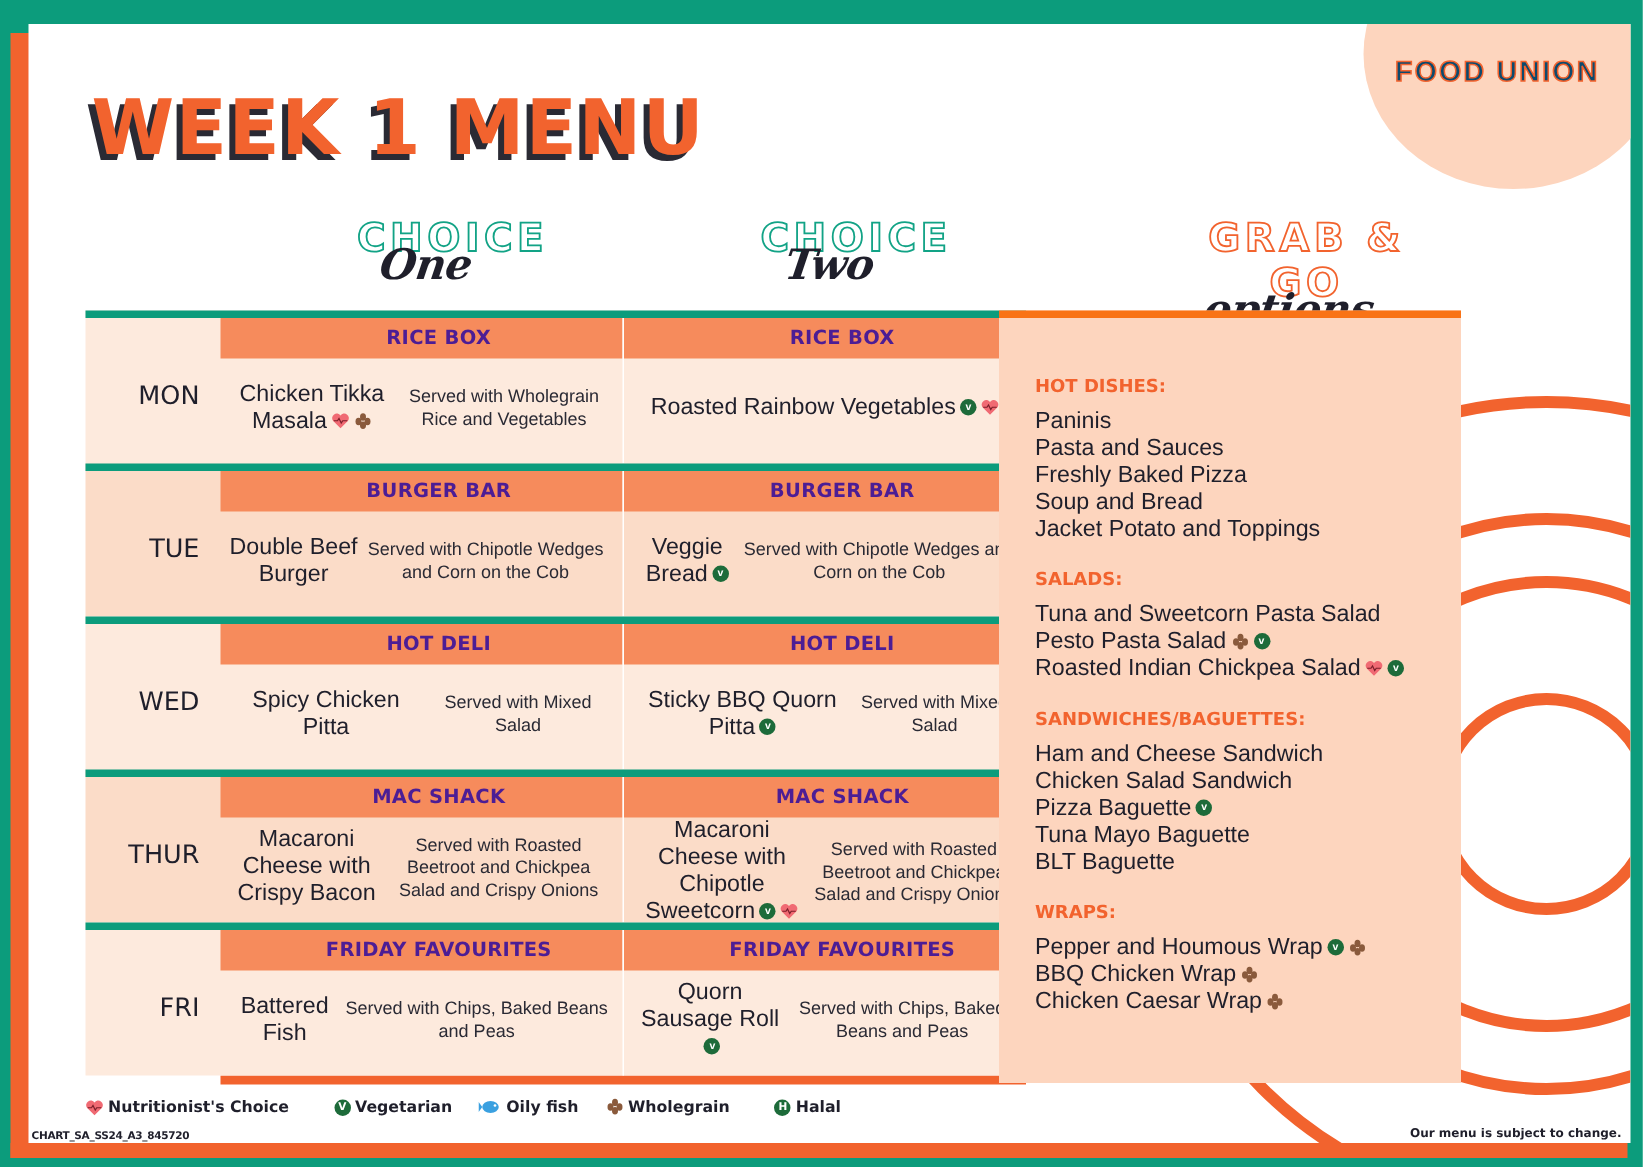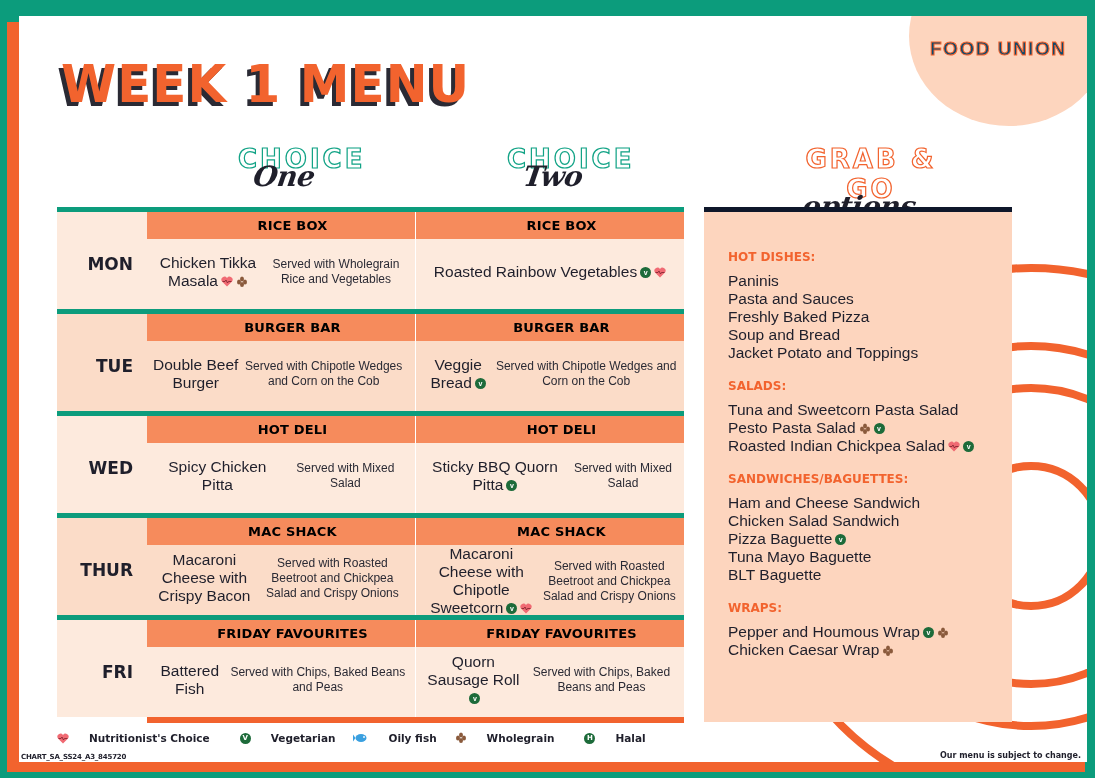--- a/index.html
+++ b/index.html
@@ -26,45 +26,45 @@
   .col-head.teal .outline { -webkit-text-stroke: 1.2px #12a386; }
   .col-head.orange .outline { -webkit-text-stroke: 1.2px #f2632e; }
   .col-head .script { font-family: "DejaVu Serif", serif; font-style: italic; font-weight: bold; font-size: 28px; color: #1f1f2b;
     margin-top: -14px; transform: skewX(-8deg); letter-spacing: -0.5px; }
 
   
   .menu-table { position: absolute; left: 38px; top: 191px; width: 627px; }
   .day-row { position: relative; height: 102px; border-top: 5px solid #0c9c7c; display: flex; }
   .day-row.light { background: #fdeadd; }
   .day-row.dark { background: #fbdcc8; }
-  .day-label { width: 90px; font-family: "DejaVu Sans", sans-serif; font-weight: bold; font-size: 17px; color: #1f1f2b;
+  .day-label { width: 90px; font-family: "DejaVu Sans", sans-serif; font-weight: normal; font-size: 17px; color: #1f1f2b;
     text-align: right; padding-right: 14px; padding-top: 42px; }
   .choice { width: 268px; display: flex; flex-direction: column; }
   .choice + .choice { width: 269px; border-left: 1px solid #ffffff; }
-  .station { height: 27px; background: #f68b5c; color: #000000; font-weight: bold; font-size: 13px; text-align: center; line-height: 27px;
+  .station { height: 27px; background: #f68b5c; color: #4c1d95; font-weight: bold; font-size: 13px; text-align: center; line-height: 27px;
     font-family: "DejaVu Sans", sans-serif; letter-spacing: 0.2px; padding-left: 23px; }
   .dish-body { flex: 1; display: flex; flex-direction: row; justify-content: center; align-items: center; text-align: center; padding: 0 6px 4px; }
   .dish-name { font-size: 15.5px; color: #1f1f2b; line-height: 18px; }
   .dish-side { font-size: 12px; color: #2a2a34; line-height: 15px; }
   .table-bottom { height: 6px; background: #f2632e; }
 
   .icon { display: inline-block; vertical-align: middle; margin-left: 3px; }
   .veg-icon { width: 11px; height: 11px; border-radius: 50%; background: #1d6b3a; color: #fff; font-size: 7px; font-weight: bold; line-height: 11px; text-align: center; }
   .heart-icon { width: 12px; height: 11px; }
   .grain-icon { width: 12px; height: 12px; }
 
   
-  .gg-panel { position: absolute; left: 685px; top: 191px; width: 308px; height: 515px; background: #fdd5be; border-top: 5px solid #0f172a; padding: 38px 0 0 24px; }
+  .gg-panel { position: absolute; left: 647px; top: 191px; width: 308px; height: 515px; background: #fdd5be; border-top: 5px solid #f97316; padding: 38px 0 0 24px; }
   .gg-section { margin-bottom: 17px; }
   .gg-heading { color: #f2632e; font-weight: bold; font-size: 12px; margin-bottom: 8px; font-family: "DejaVu Sans", sans-serif; }
   .gg-item { font-size: 15.5px; line-height: 18px; color: #1f1f2b; }
 
   
   .legend { position: absolute; left: 38px; top: 716px; display: flex; gap: 18px; font-size: 10.5px; font-weight: bold; font-family: "DejaVu Sans", sans-serif; }
-  .legend-item { display: flex; align-items: center; gap: 20px; }
+  .legend-item { display: flex; align-items: center; gap: 3px; }
   .legend-item.spaced { margin-left: 12px; }
   .halal-icon { width: 11px; height: 11px; border-radius: 50%; background: #1d6b3a; color: #fff; font-size: 7px; font-weight: bold; line-height: 11px; text-align: center; }
   .chart-code { position: absolute; left: 2px; top: 737px; font-size: 7px; font-weight: bold; font-family: "DejaVu Sans", sans-serif; letter-spacing: -0.2px; }
   .disclaimer { position: absolute; right: 6px; top: 735px; font-size: 8px; font-weight: bold; font-family: "DejaVu Sans", sans-serif; }
 </style>
 </head>
 <body>
 
 <div class="frame-orange-left"></div>
 <div class="frame-orange-bottom"></div>
@@ -238,20 +238,28 @@
       <div class="gg-section">
         <div class="gg-heading">WRAPS:</div>
         <div class="gg-item"><span>Pepper and Houmous Wrap</span><span class="icon veg-icon">v</span><svg class="icon grain-icon" viewBox="0 0 12 12">
             <g fill="#8a5a3c">
               <ellipse cx="6" cy="3" rx="2" ry="2.5"></ellipse>
               <ellipse cx="3" cy="6" rx="2" ry="2.5"></ellipse>
               <ellipse cx="9" cy="6" rx="2" ry="2.5"></ellipse>
               <ellipse cx="6" cy="8.5" rx="2" ry="2.5"></ellipse>
             </g>
           </svg></div>
+        <div class="gg-item"><span>BBQ Chicken Wrap</span><svg class="icon grain-icon" viewBox="0 0 12 12">
+            <g fill="#8a5a3c">
+              <ellipse cx="6" cy="3" rx="2" ry="2.5"></ellipse>
+              <ellipse cx="3" cy="6" rx="2" ry="2.5"></ellipse>
+              <ellipse cx="9" cy="6" rx="2" ry="2.5"></ellipse>
+              <ellipse cx="6" cy="8.5" rx="2" ry="2.5"></ellipse>
+            </g>
+          </svg></div>
         <div class="gg-item"><span>Chicken Caesar Wrap</span><svg class="icon grain-icon" viewBox="0 0 12 12">
             <g fill="#8a5a3c">
               <ellipse cx="6" cy="3" rx="2" ry="2.5"></ellipse>
               <ellipse cx="3" cy="6" rx="2" ry="2.5"></ellipse>
               <ellipse cx="9" cy="6" rx="2" ry="2.5"></ellipse>
               <ellipse cx="6" cy="8.5" rx="2" ry="2.5"></ellipse>
             </g>
           </svg></div>
       </div>
     </div>

